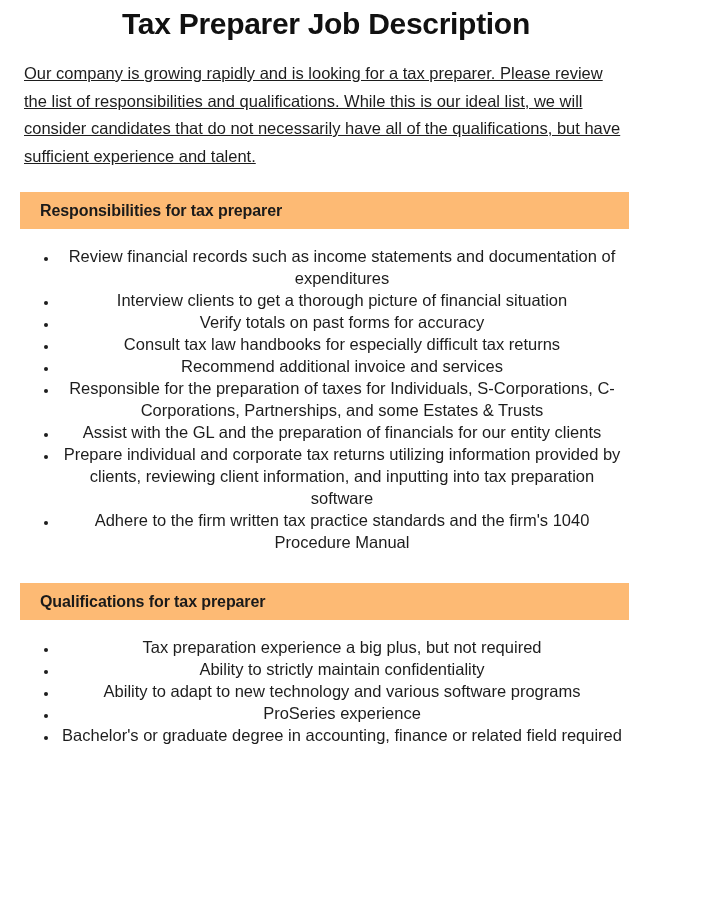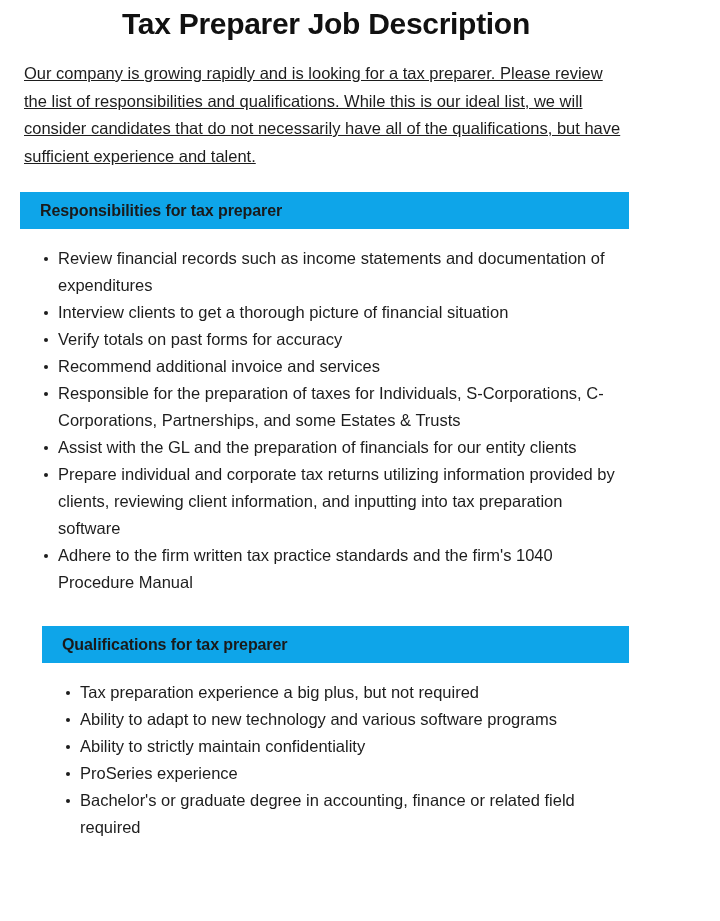--- a/index.html
+++ b/index.html
@@ -37,21 +37,21 @@
     line-height: 27.5px;
     color: #1d1d1d;
     text-align: left;
     text-decoration: underline;
   }
   .section {
     margin-top: 22px;
   }
   .section-header {
     margin: 16px 23px 0 20px;
-    background: #0ea5e9;
+    background: #fdba74;
     height: 37px;
     display: flex;
     align-items: center;
     padding-left: 20px;
     box-sizing: border-box;
   }
   .section-header-text {
     font-size: 16px;
     font-weight: bold;
     color: #1a1a1a;
@@ -60,71 +60,72 @@
   .bullet-list {
     list-style: none;
     margin: 16px 0 0 0;
     padding: 0 26px 0 0;
   }
   .bullet-item {
     position: relative;
     margin: 0 0 0 58px;
     padding: 0 0 0 0;
     font-size: 16.5px;
-    line-height: 27px;
+    line-height: 22px;
     color: #1d1d1d;
+    text-align: center;
   }
   .bullet-item::before {
     content: "";
     position: absolute;
     left: -14px;
     top: 11.5px;
     width: 4px;
     height: 4px;
     border-radius: 50%;
     background: #1d1d1d;
   }
   .section-qualifications .bullet-list {
   }
   .section-qualifications {
     margin-top: 30px;
-    padding-left: 22px;
   }
 </style>
 </head>
 <body>
 
 <div class="page">
 
   <h1 class="doc-title">Tax Preparer Job Description</h1>
 
   <p class="intro">Our company is growing rapidly and is looking for a tax preparer. Please review the list of responsibilities and qualifications. While this is our ideal list, we will consider candidates that do not necessarily have all of the qualifications, but have sufficient experience and talent.</p>
 
   <div class="section section-responsibilities">
     <div class="section-header">
       <span class="section-header-text">Responsibilities for tax preparer</span>
     </div>
     <ul class="bullet-list">
       <li class="bullet-item">Review financial records such as income statements and documentation of expenditures</li>
       <li class="bullet-item">Interview clients to get a thorough picture of financial situation</li>
       <li class="bullet-item">Verify totals on past forms for accuracy</li>
+      <li class="bullet-item">Consult tax law handbooks for especially difficult tax returns</li>
       <li class="bullet-item">Recommend additional invoice and services</li>
       <li class="bullet-item">Responsible for the preparation of taxes for Individuals, S-Corporations, C-Corporations, Partnerships, and some Estates &amp; Trusts</li>
       <li class="bullet-item">Assist with the GL and the preparation of financials for our entity clients</li>
       <li class="bullet-item">Prepare individual and corporate tax returns utilizing information provided by clients, reviewing client information, and inputting into tax preparation software</li>
       <li class="bullet-item">Adhere to the firm written tax practice standards and the firm's 1040 Procedure Manual</li>
     </ul>
   </div>
 
   <div class="section section-qualifications">
     <div class="section-header">
       <span class="section-header-text">Qualifications for tax preparer</span>
     </div>
     <ul class="bullet-list">
       <li class="bullet-item">Tax preparation experience a big plus, but not required</li>
+      <li class="bullet-item">Ability to strictly maintain confidentiality</li>
       <li class="bullet-item">Ability to adapt to new technology and various software programs</li>
-      <li class="bullet-item">Ability to strictly maintain confidentiality</li>
       <li class="bullet-item">ProSeries experience</li>
       <li class="bullet-item">Bachelor's or graduate degree in accounting, finance or related field required</li>
     </ul>
   </div>
 
 </div>
 
 </body></html>

